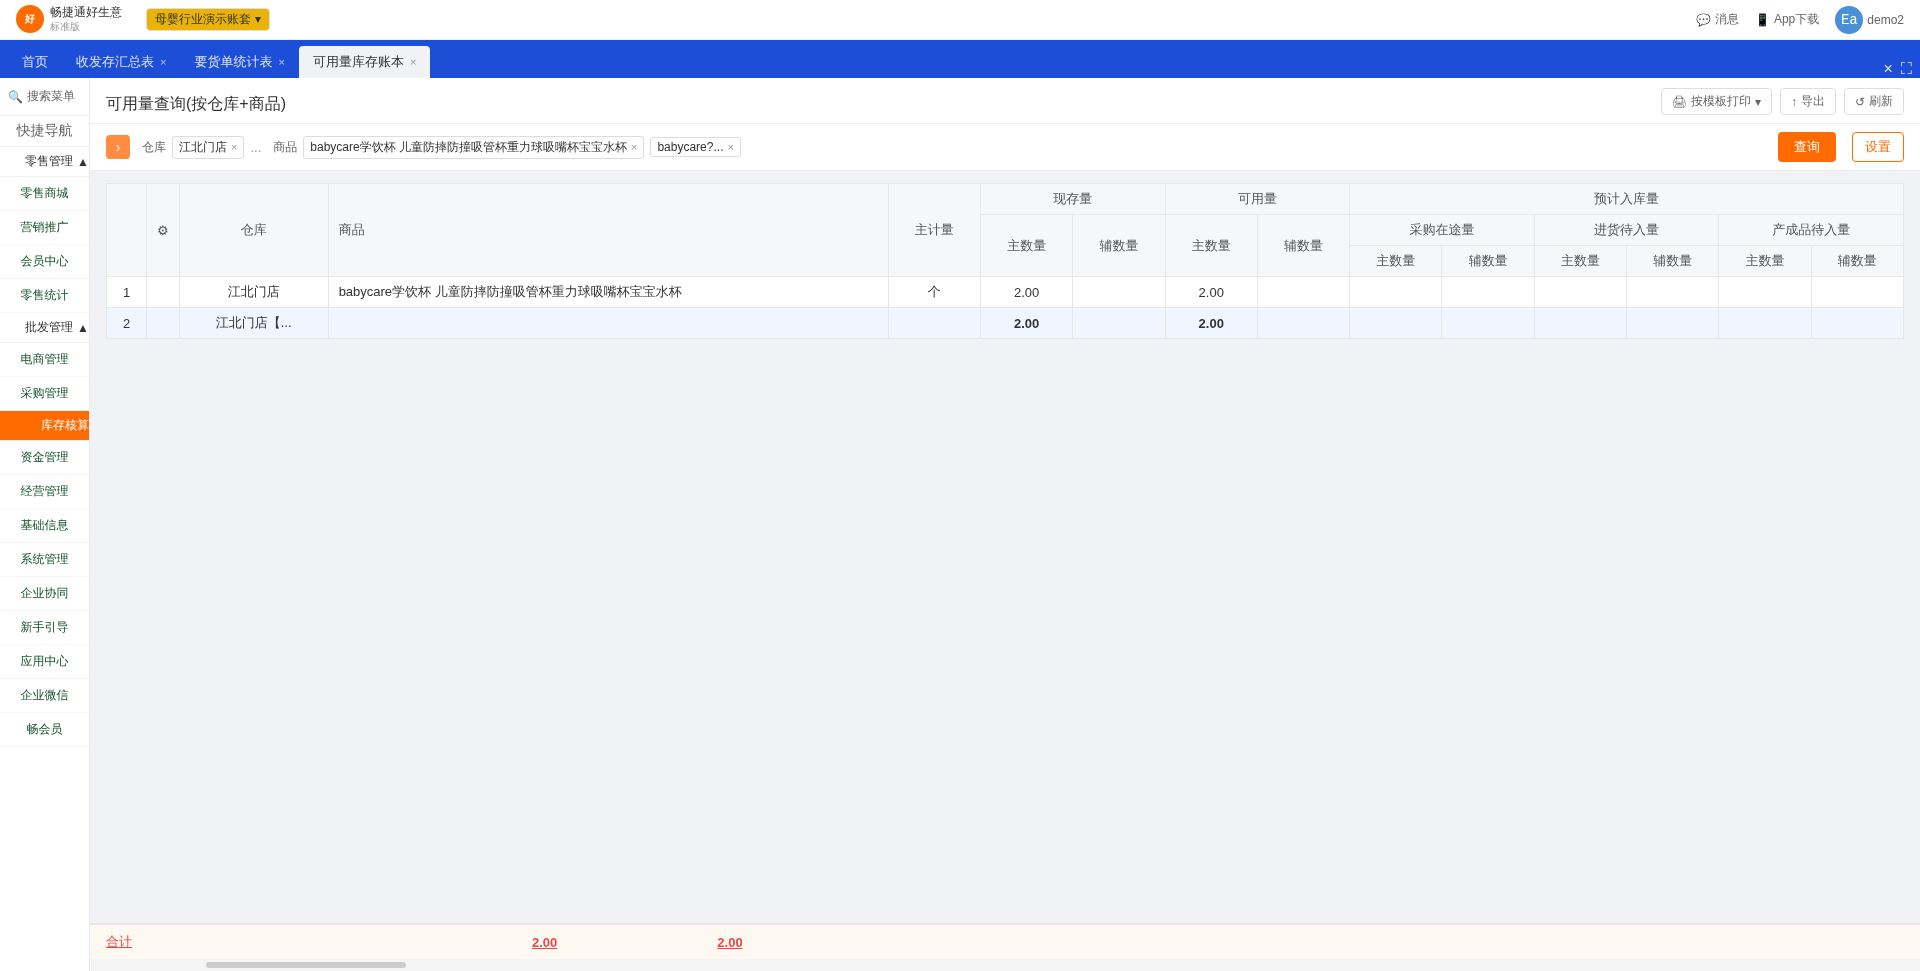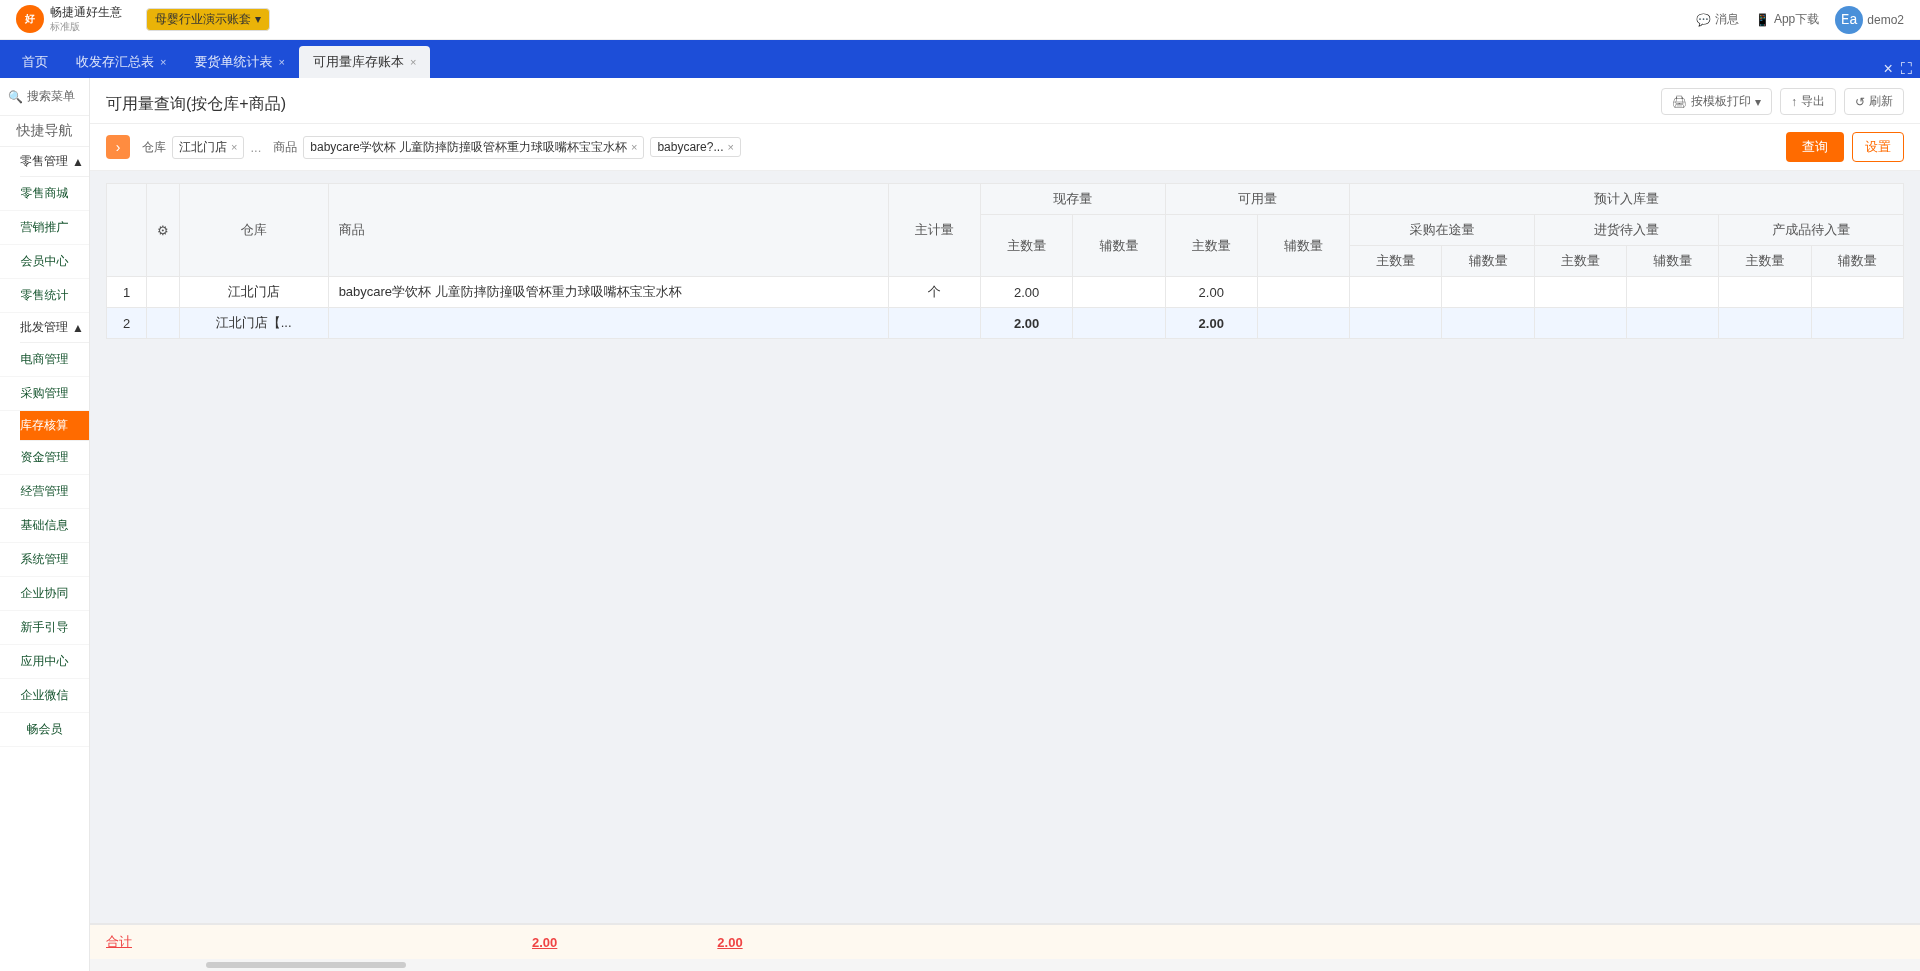--- a/index.html
+++ b/index.html
@@ -88,24 +88,23 @@
       text-align: center;
       border-bottom: 1px solid #f0f0f0;
     }
     .sidebar-section {
       padding: 6px 0;
       font-size: 12px;
       color: #333;
       cursor: pointer;
       display: flex;
       align-items: center;
-      justify-content: flex-start;
+      justify-content: flex-end;
       gap: 4px;
       border-bottom: 1px solid #f0f0f0;
-      margin-left: 20px;
     }
     .sidebar-section.active {
       background: #ff6b00;
       color: #fff;
     }
     .sidebar-item {
       padding: 8px 4px;
       font-size: 12px;
       color: #14532d;
       cursor: pointer;
@@ -159,21 +158,21 @@
     }
     .filter-group { display: flex; align-items: center; gap: 6px; }
     .filter-label { font-size: 12px; color: #666; white-space: nowrap; }
     .filter-tag {
       display: flex; align-items: center; gap: 4px;
       background: #fff; border: 1px solid #ddd; border-radius: 3px;
       padding: 2px 6px; font-size: 12px; color: #333;
     }
     .filter-tag .rm { color: #999; cursor: pointer; font-size: 11px; }
     .filter-more { color: #999; font-size: 13px; cursor: pointer; }
-    .filter-actions { margin-left: auto; display: flex; gap: 8px; }
+    .filter-actions { margin-left: auto; display: flex; gap: 16px; }
     .btn-query {
       background: #ff6b00; color: #fff; border: none;
       padding: 5px 16px; border-radius: 4px; font-size: 13px; cursor: pointer;
     }
     .btn-settings {
       background: #fff; color: #ff6b00; border: 1px solid #ff6b00;
       padding: 5px 12px; border-radius: 4px; font-size: 13px; cursor: pointer;
     }
 
     

